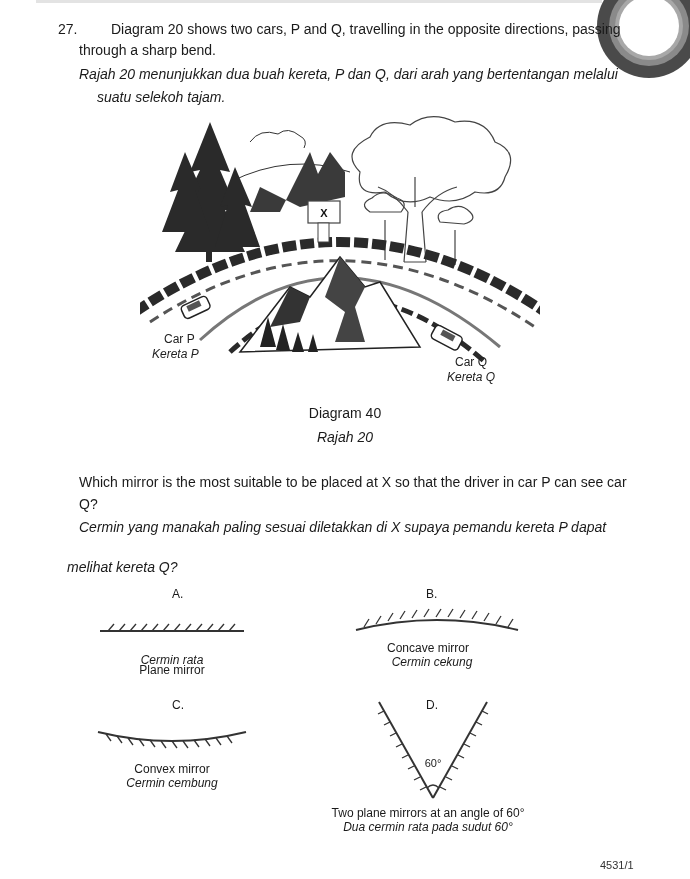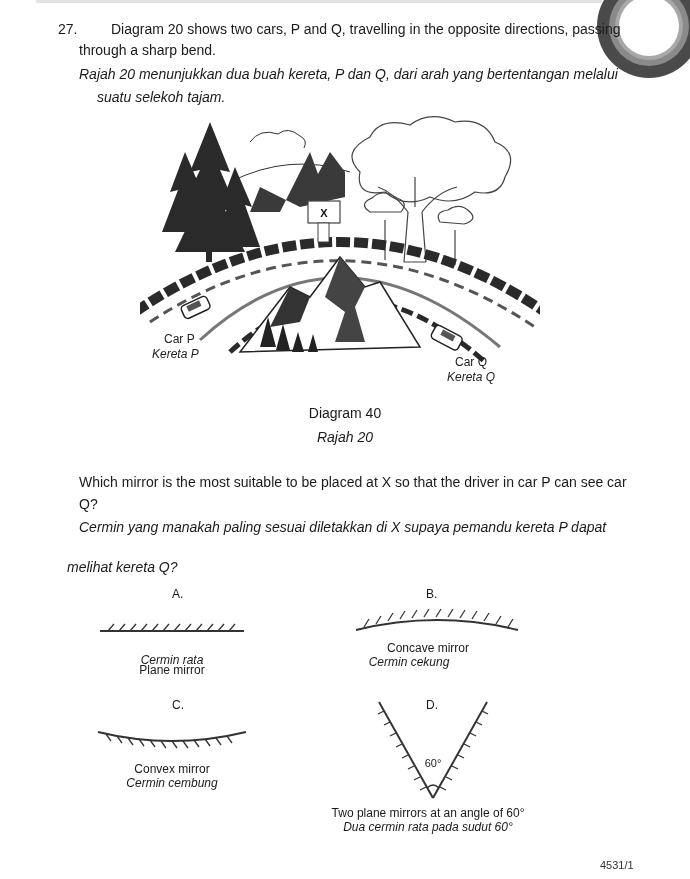--- a/index.html
+++ b/index.html
@@ -161,21 +161,21 @@
       <line x1="84" y1="11" x2="89" y2="3"></line>
         <line x1="96" y1="11" x2="101" y2="3"></line>
         <line x1="108" y1="12" x2="113" y2="4"></line>
       <line x1="120" y1="13" x2="125" y2="5"></line>
         <line x1="132" y1="15" x2="137" y2="7"></line>
         <line x1="144" y1="18" x2="149" y2="10"></line>
       <line x1="156" y1="21" x2="161" y2="13"></line>
     </g>
   </svg>
   <div class="opt-label" style="left:368px; top:642px; width:120px;">Concave mirror</div>
-  <div class="opt-label it" style="left:349px; top:656px; width:120px;font-style:italic;">Cermin cekung</div>
+  <div class="opt-label it" style="left:372px; top:656px; width:120px;font-style:italic;">Cermin cekung</div>
 </div>
 
 <div>
   <div class="opt-letter" style="left:172px; top:698px;">C.</div>
   <svg class="mirror-svg" style="left:94px; top:728px;" width="156" height="22">
     <path d="M4 4 Q 78 22 152 4" fill="none" stroke="#333" stroke-width="2"></path>
     <g stroke="#333" stroke-width="1.3">
       <line x1="12" y1="6" x2="17" y2="13"></line>
         <line x1="23" y1="8" x2="28" y2="15"></line>
         <line x1="34" y1="10" x2="39" y2="17"></line>

